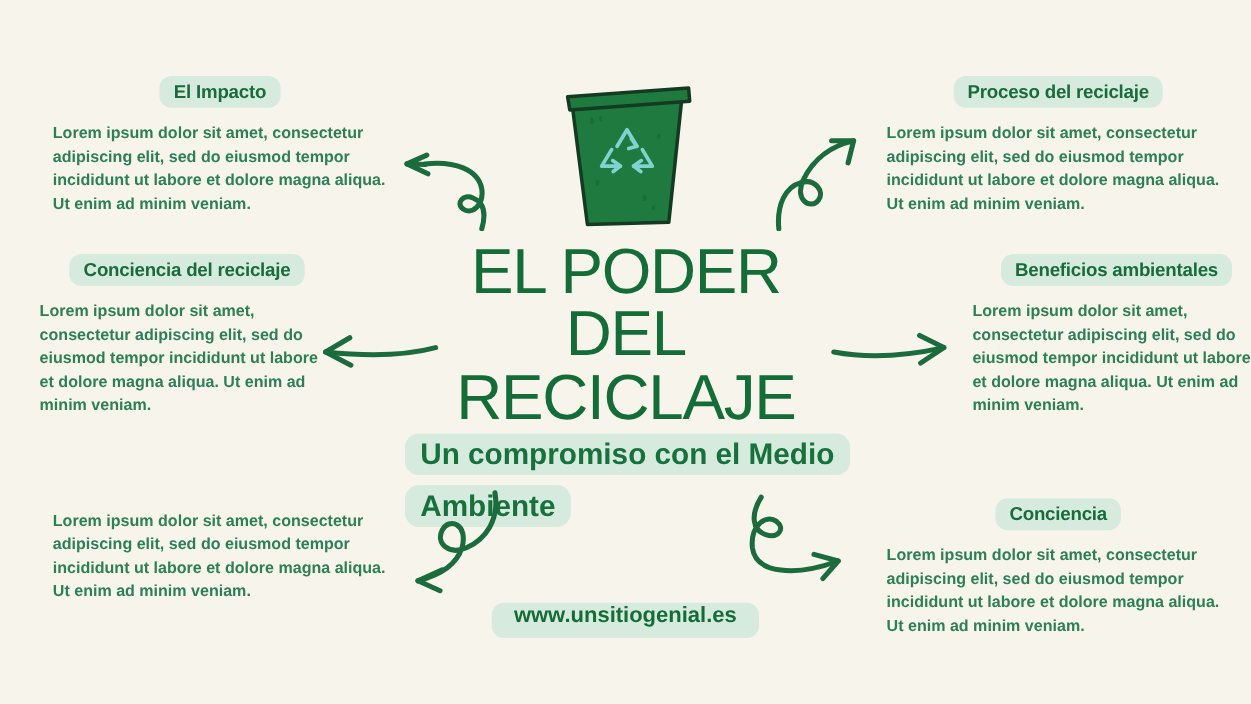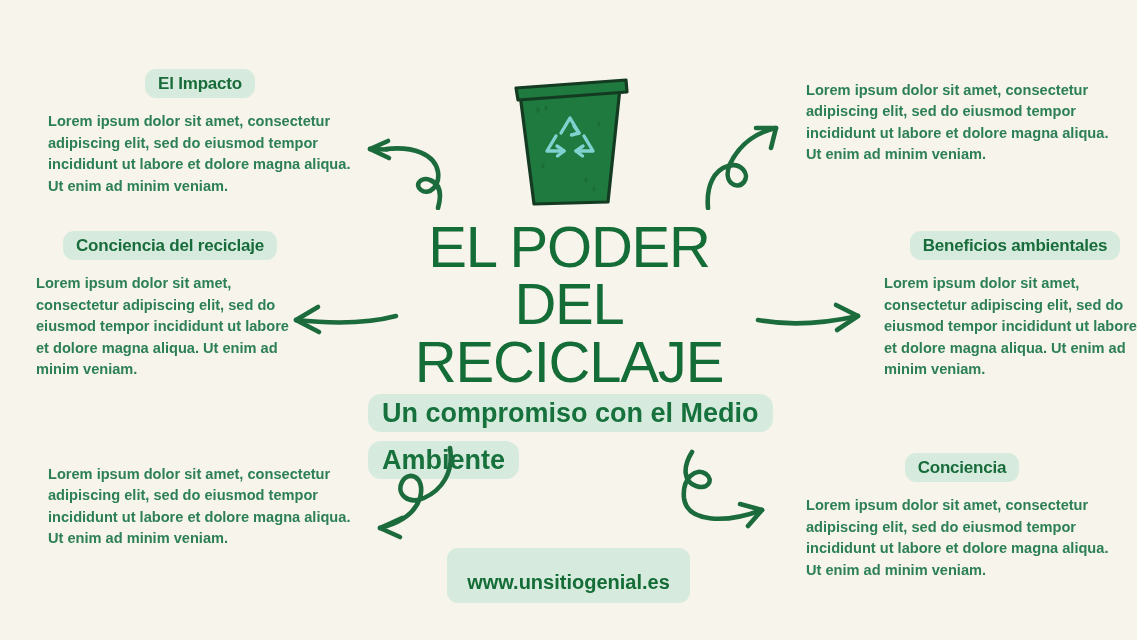--- a/index.html
+++ b/index.html
@@ -85,21 +85,21 @@
   #arrow-br{left:668px;top:448px;width:124px;height:104px;}
 
   
   #footer{position:absolute;left:0;top:548px;width:1137px;text-align:center;}
   .footer-pill{
     display:inline-block;
     background:#d6ebdd;
     color:#146c37;
     font-weight:bold;
     font-size:20px;
-    padding:23px 20px 9px;
+    padding:0 20px 9px;
     border-radius:11px;
   }
 </style>
 </head>
 <body>
 
 <div class="stage">
 
   <div id="bin">
     <svg viewBox="0 0 144 158" width="144" height="158">
@@ -150,20 +150,23 @@
       <span class="pill">Conciencia del reciclaje</span>
     </div>
     <div class="body-txt">Lorem ipsum dolor sit amet, consectetur adipiscing elit, sed do eiusmod tempor incididunt ut labore et dolore magna aliqua. Ut enim ad minim veniam.</div>
   </div>
 
   <div class="sect" id="sect-tipos">
     <div class="body-txt">Lorem ipsum dolor sit amet, consectetur adipiscing elit, sed do eiusmod tempor incididunt ut labore et dolore magna aliqua. Ut enim ad minim veniam.</div>
   </div>
 
   <div class="sect" id="sect-proceso">
+    <div class="pill-wrap">
+      <span class="pill">Proceso del reciclaje</span>
+    </div>
     <div class="body-txt">Lorem ipsum dolor sit amet, consectetur adipiscing elit, sed do eiusmod tempor incididunt ut labore et dolore magna aliqua. Ut enim ad minim veniam.</div>
   </div>
 
   <div class="sect" id="sect-beneficios">
     <div class="pill-wrap">
       <span class="pill">Beneficios ambientales</span>
     </div>
     <div class="body-txt">Lorem ipsum dolor sit amet, consectetur adipiscing elit, sed do eiusmod tempor incididunt ut labore et dolore magna aliqua. Ut enim ad minim veniam.</div>
   </div>
 

